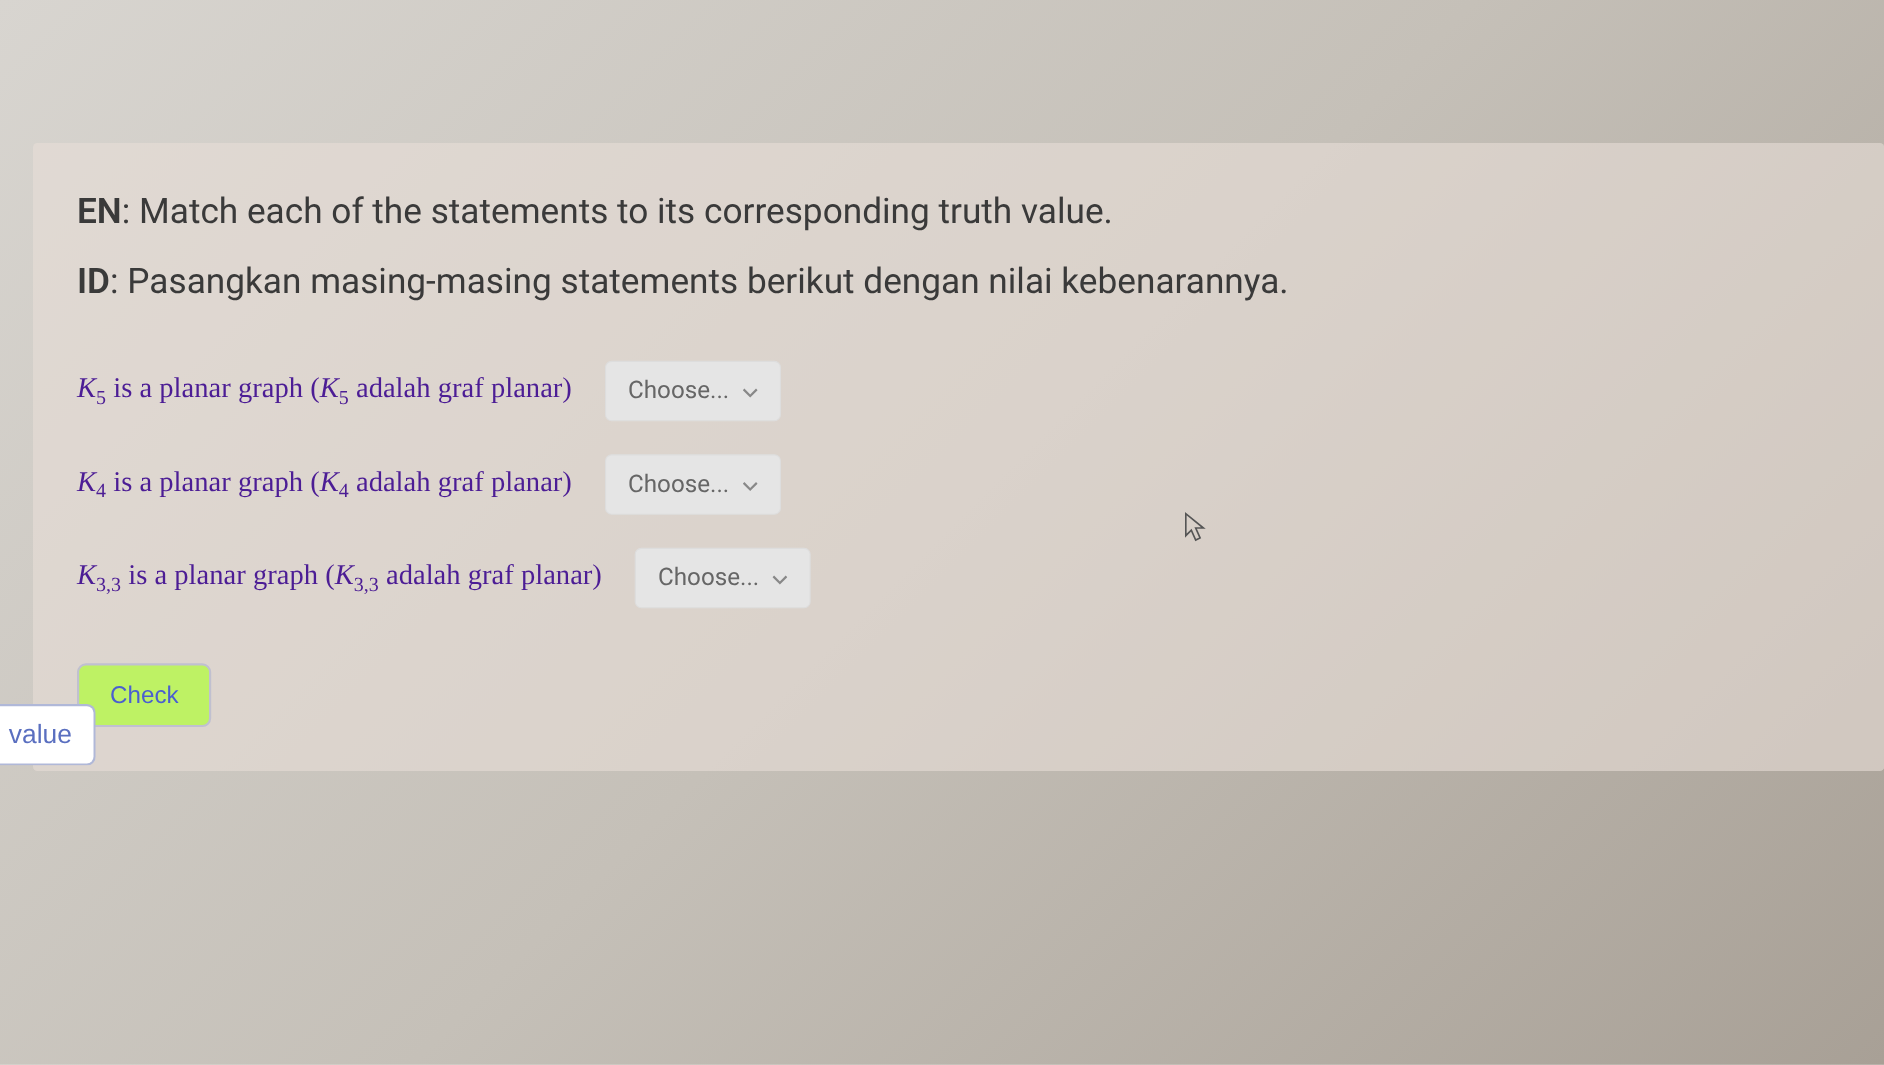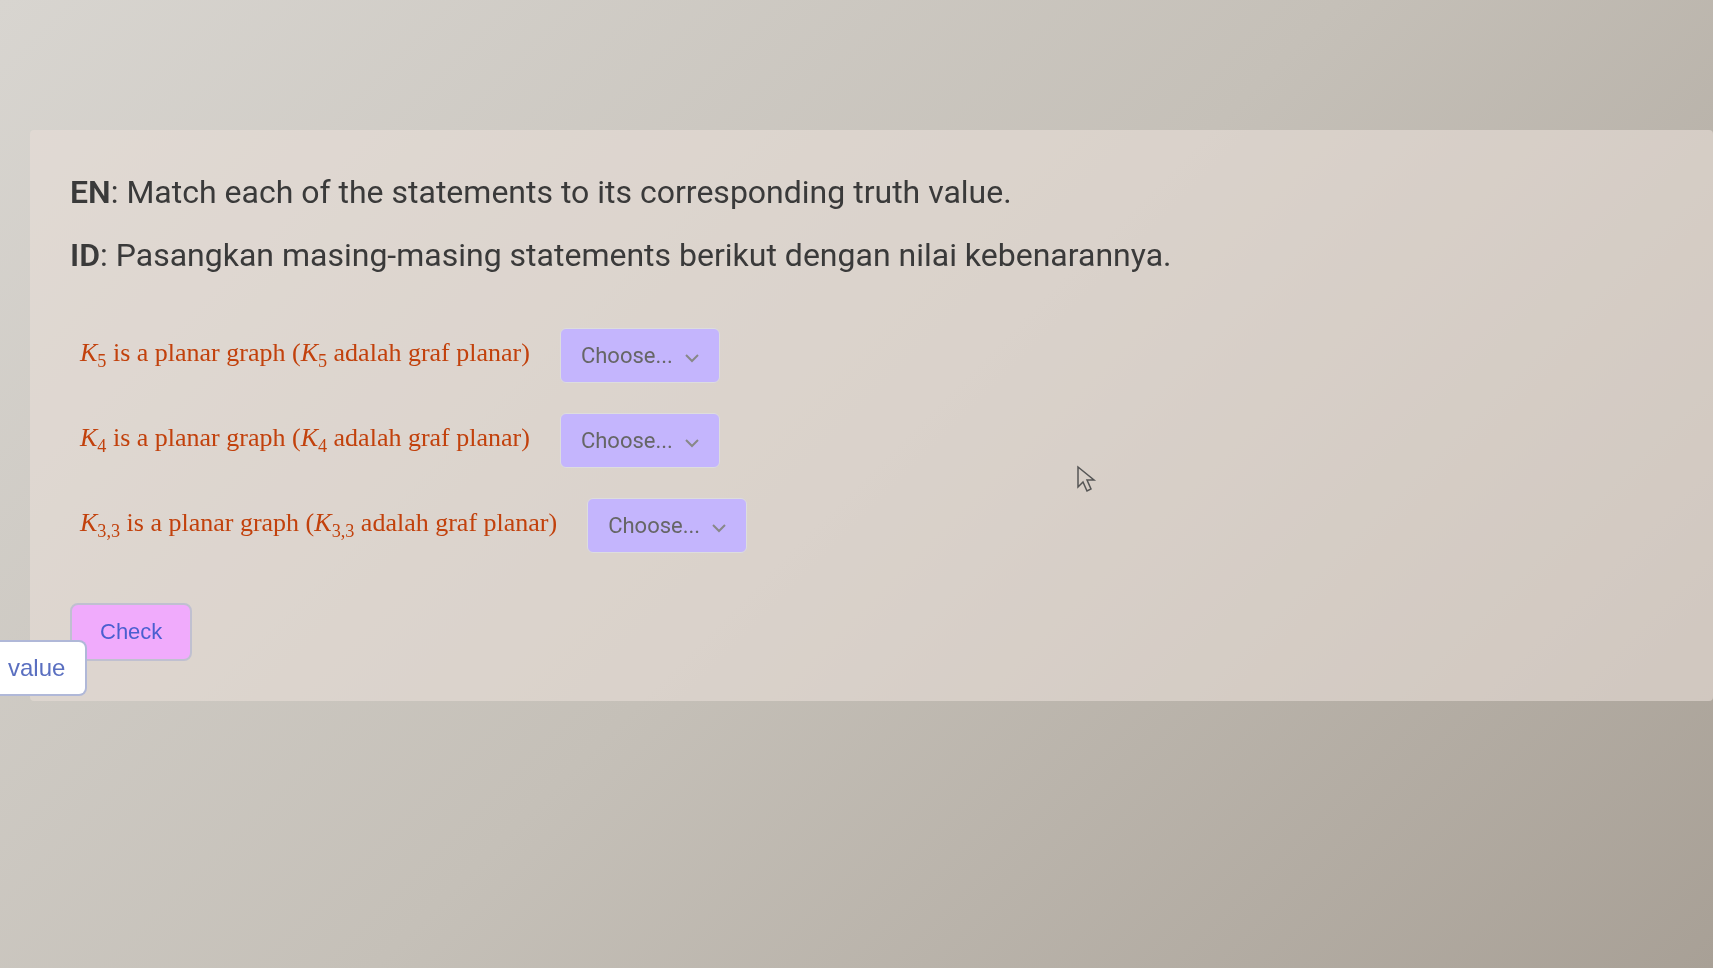--- a/index.html
+++ b/index.html
@@ -37,55 +37,54 @@
       margin-top: 50px;
     }
     .statement-row {
       display: flex;
       align-items: center;
       gap: 30px;
       margin-bottom: 30px;
     }
     .statement-text {
       font-size: 26px;
-      color: #c2410c;
+      color: #4c1d95;
       font-family: Georgia, "Times New Roman", serif;
-      margin-left: 10px;
     }
     .math-k {
       font-style: italic;
       font-family: Georgia, "Times New Roman", serif;
     }
     .math-sub {
       font-size: 0.7em;
       vertical-align: sub;
       font-style: normal;
     }
     .dropdown {
       display: inline-flex;
       align-items: center;
       gap: 10px;
-      background: #c4b5fd;
+      background: #e5e5e5;
       border: 1px solid #ddd;
       border-radius: 6px;
       padding: 14px 20px;
       font-size: 22px;
       color: #666;
       cursor: pointer;
       min-width: 160px;
     }
     .dropdown-chevron {
       display: inline-block;
       margin-left: auto;
     }
     .check-button {
       display: inline-block;
       margin-top: 20px;
       padding: 14px 28px;
-      background: #f0abfc;
+      background: #bef264;
       border: 2px solid #c0c0d0;
       border-radius: 8px;
       font-size: 22px;
       font-weight: 500;
       color: #4a5fd0;
       cursor: pointer;
     }
     .page-button {
       position: absolute;
       left: 0;

